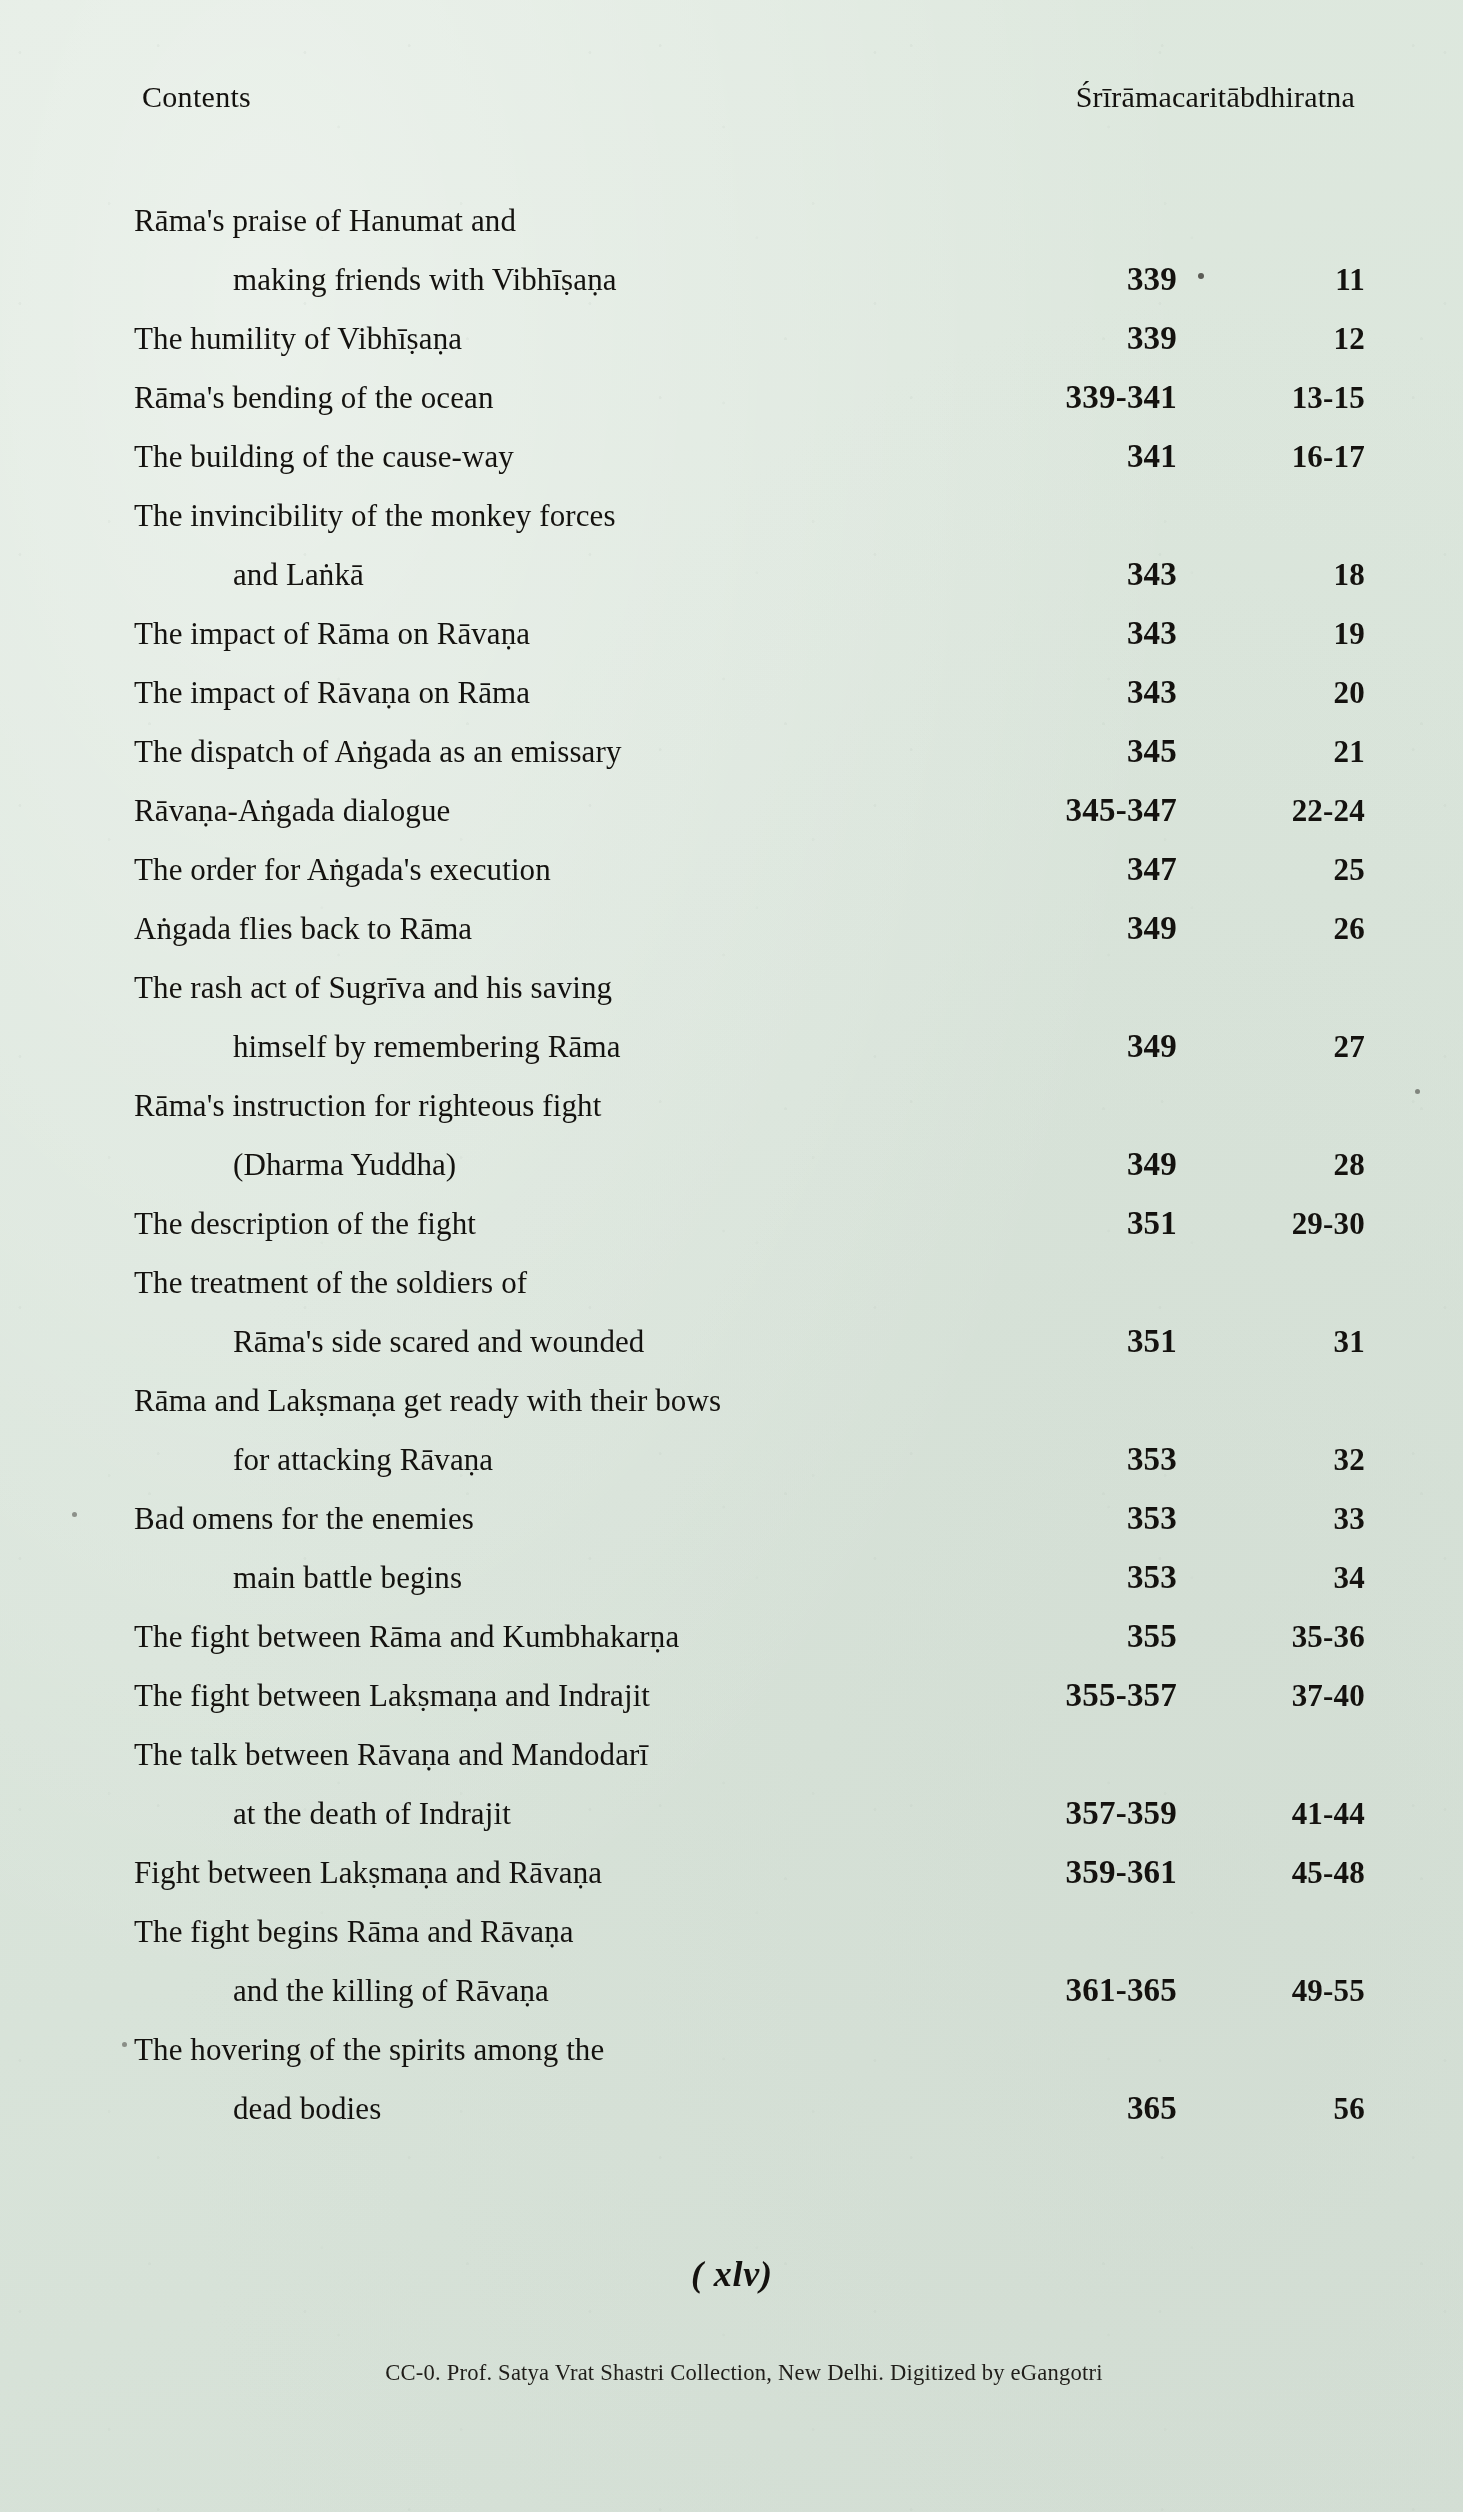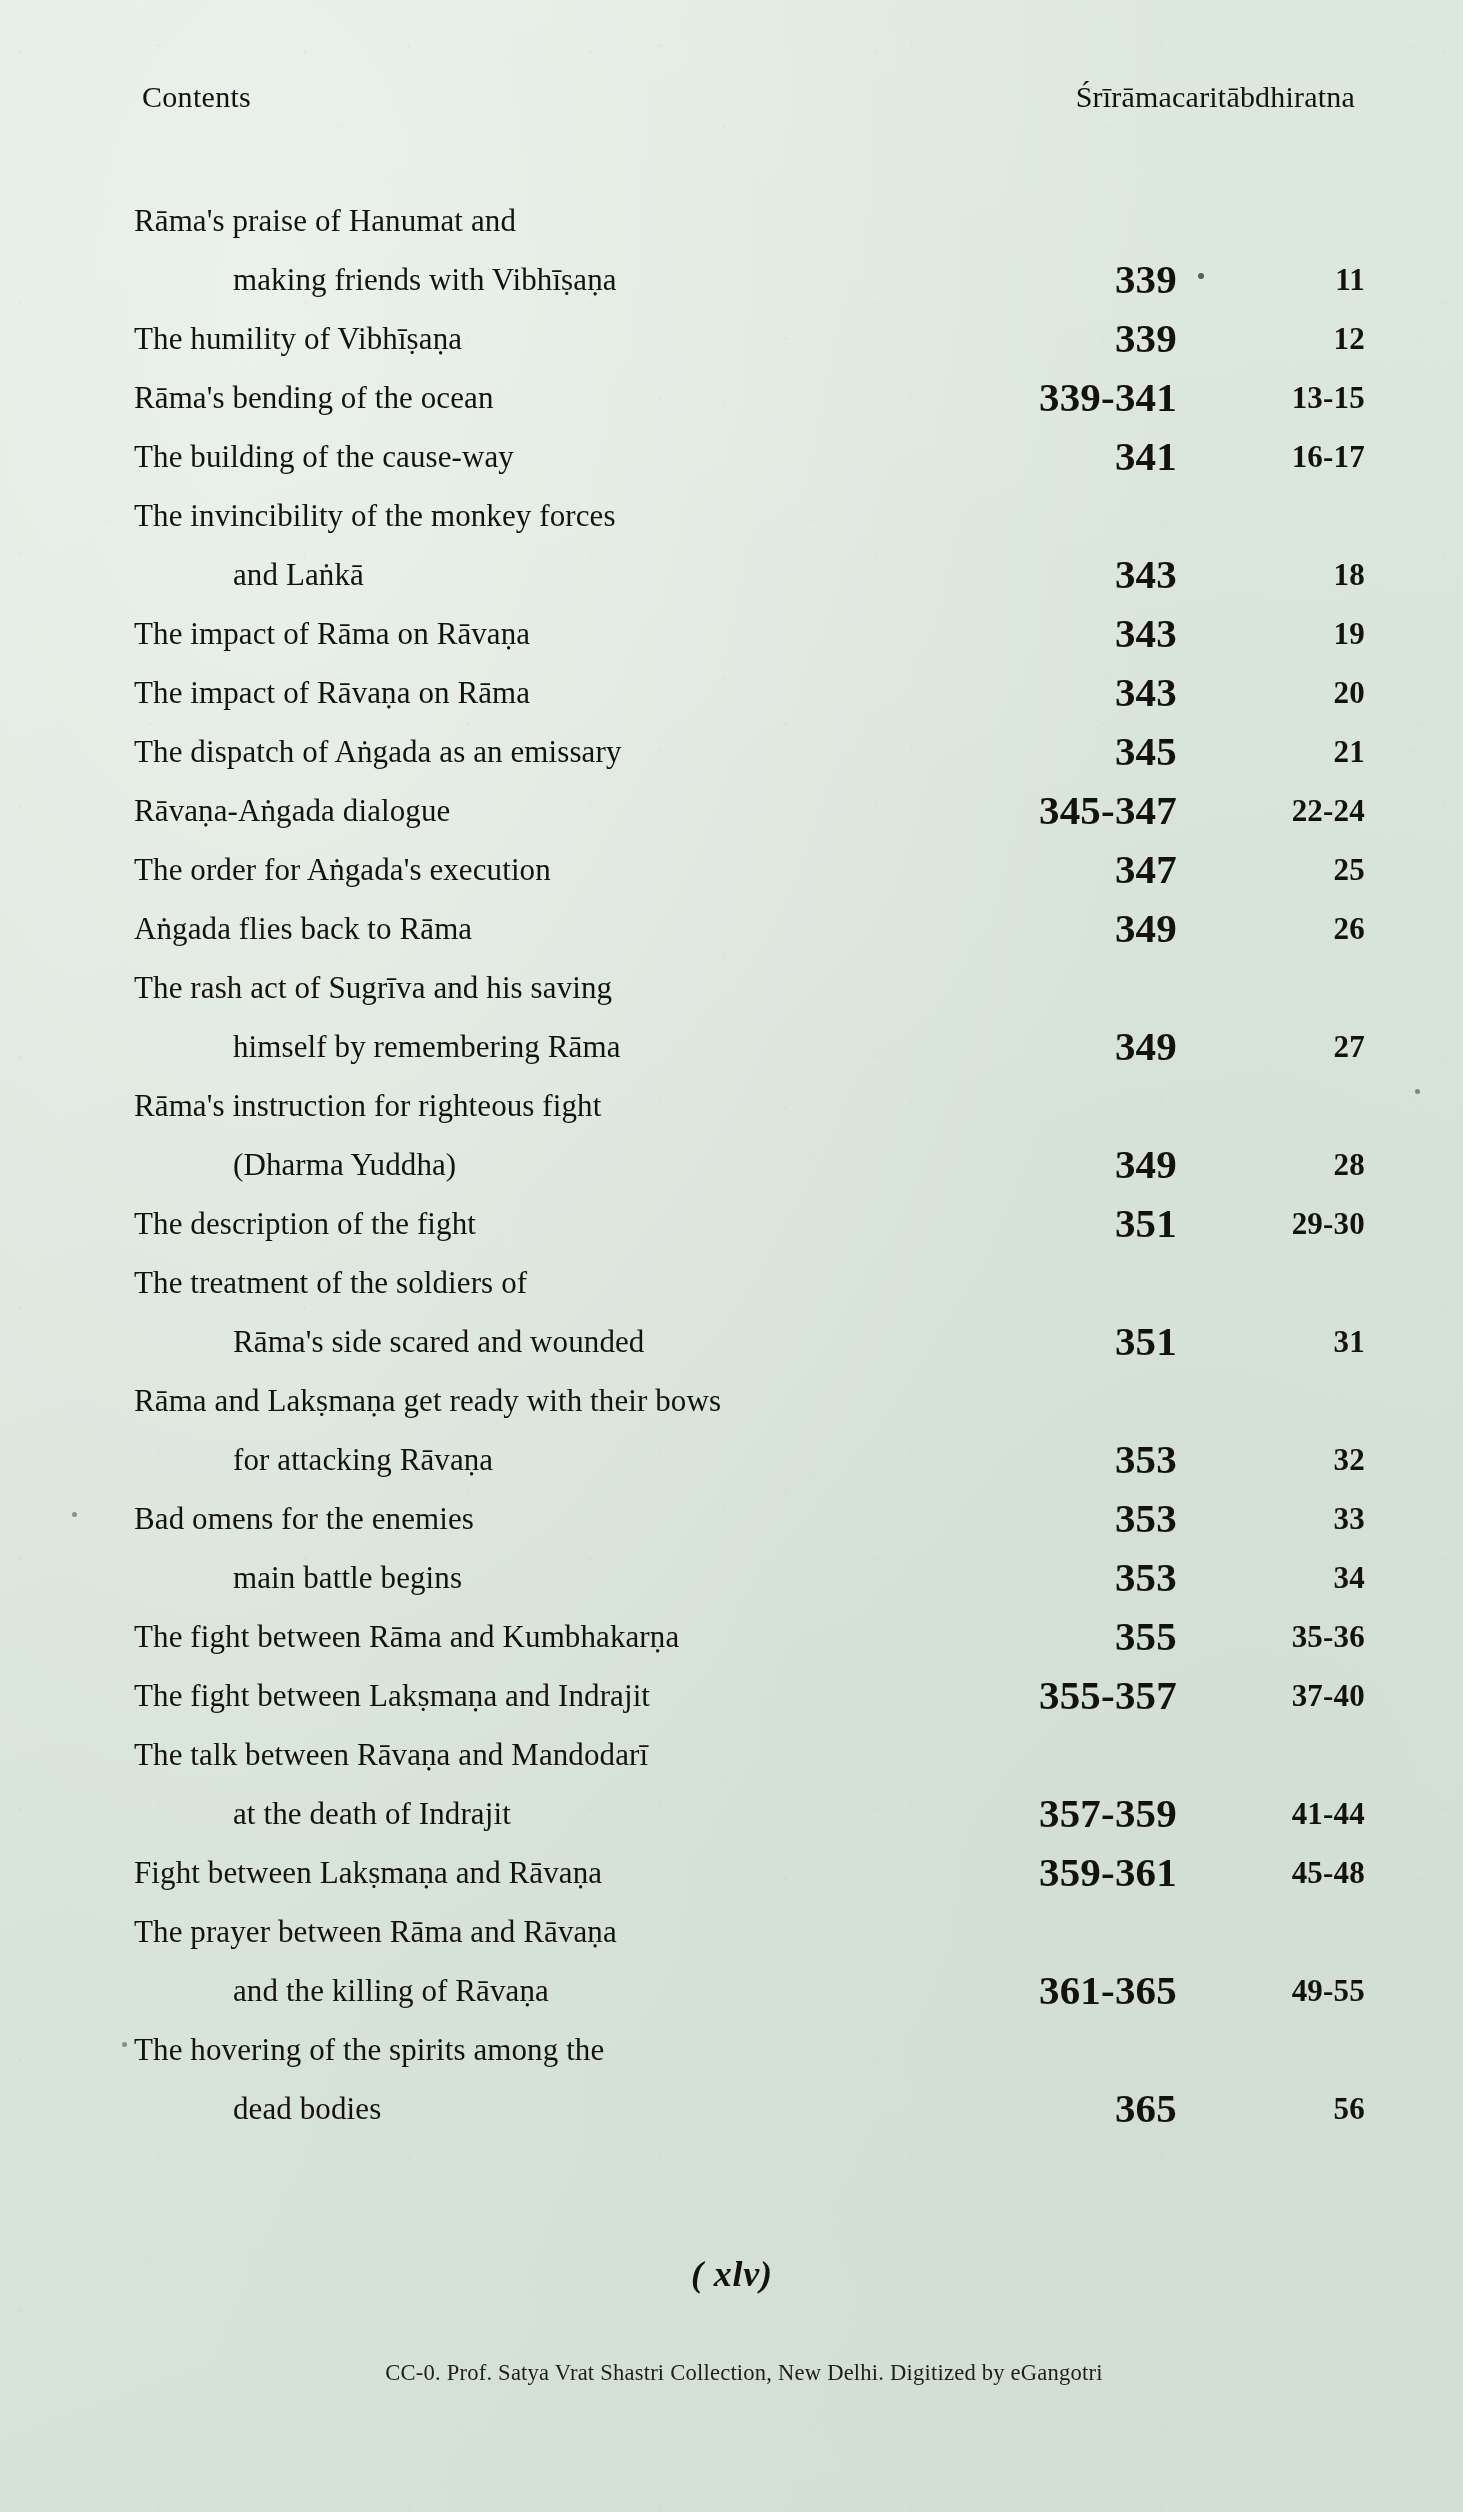--- a/index.html
+++ b/index.html
@@ -80,21 +80,21 @@
     line-height: 59px;
     white-space: nowrap;
     letter-spacing: 0.1px;
   }
   .title-cell.indent {
     padding-left: 99px;
   }
   .pages-cell {
     flex: 0 0 218px;
     text-align: right;
-    font-size: 41px;
+    font-size: 33px;
     line-height: 59px;
     font-weight: bold;
     letter-spacing: 0.2px;
   }
   .nums-cell {
     flex: 0 0 188px;
     text-align: right;
     font-size: 31px;
     line-height: 59px;
     font-weight: bold;
@@ -336,21 +336,21 @@
       </div>
       <div class="entry">
         <div class="line">
           <div class="title-cell">Fight between Lakṣmaṇa and Rāvaṇa</div>
           <div class="pages-cell">359-361</div>
           <div class="nums-cell">45-48</div>
         </div>
       </div>
       <div class="entry">
         <div class="line cont-line">
-          <div class="title-cell">The prayer between Rāma and Rāvaṇa</div>
+          <div class="title-cell">The fight begins Rāma and Rāvaṇa</div>
           <div class="pages-cell">361-365</div>
           <div class="nums-cell">49-55</div>
         </div>
         <div class="line">
           <div class="title-cell indent">and the killing of Rāvaṇa</div>
           <div class="pages-cell">361-365</div>
           <div class="nums-cell">49-55</div>
         </div>
       </div>
       <div class="entry">

